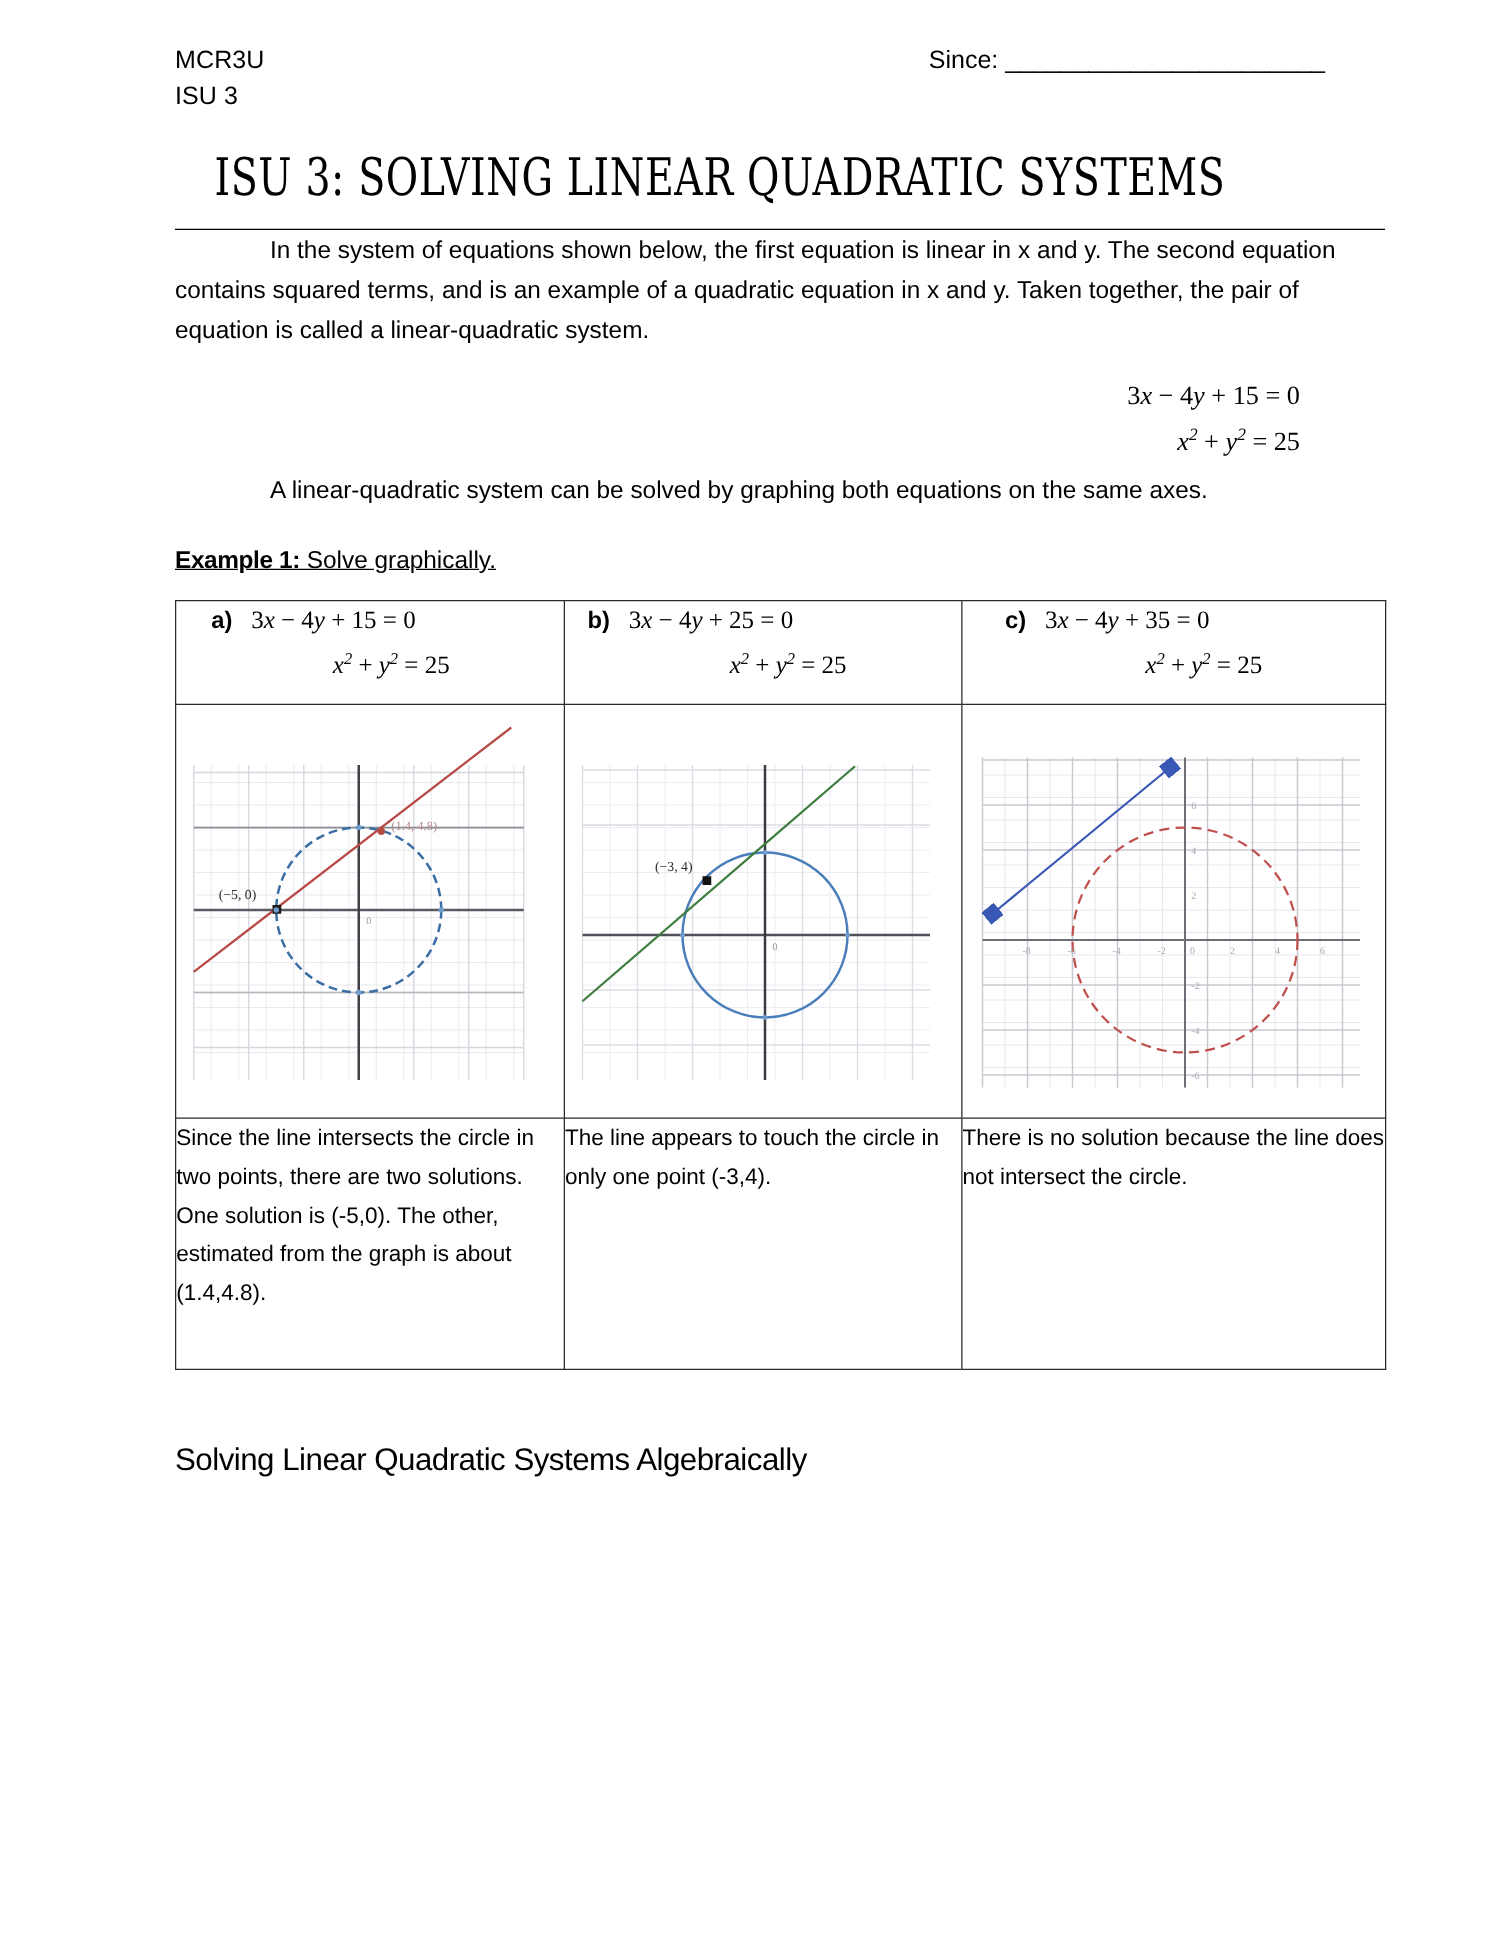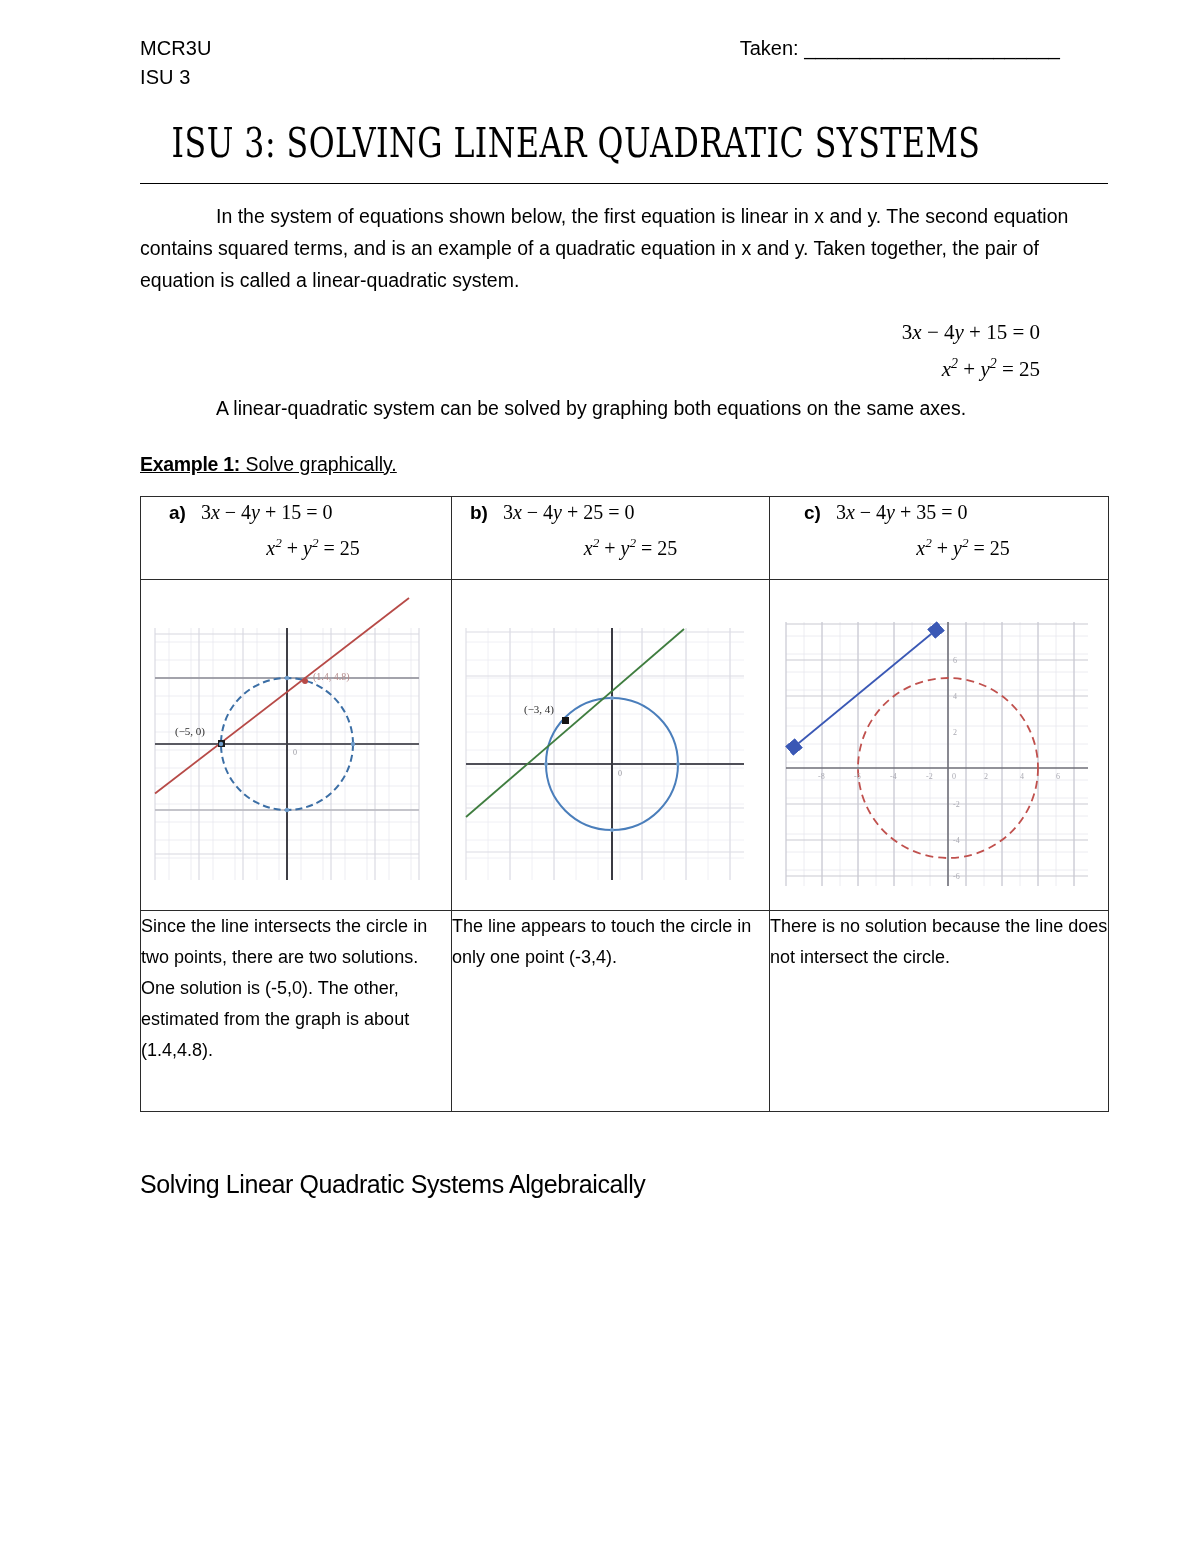--- a/index.html
+++ b/index.html
@@ -64,21 +64,20 @@
     margin: 23px 0 0 0;
     width: 968px;
   }
 
   
   .para {
     font-size: 19.5px;
     line-height: 32px;
     width: 960px;
     text-align: left;
-    margin-top: 16px;
   }
   .para.indent { text-indent: 76px; }
   .para.indent2 { text-indent: 76px; margin-top: 7px; }
 
   .eqblock {
     margin-top: 20px;
     text-align: right;
     font-family: "Liberation Serif", serif;
     font-size: 21px;
     line-height: 32px;
@@ -150,21 +149,21 @@
 </head>
 <body>
 
 <div class="page">
 
   <div class="hdr">
     <div class="hdr-left">
       <div>MCR3U</div>
       <div>ISU 3</div>
     </div>
-    <div class="hdr-right"><span>Taken:</span> <span>_______________________</span></div>
+    <div class="hdr-right"><span>Since:</span> <span>_______________________</span></div>
   </div>
 
   <div class="title">ISU 3: SOLVING LINEAR QUADRATIC SYSTEMS</div>
   <hr class="rule">
 
   <div class="para indent">In the system of equations shown below, the first equation is linear in x and y. The second equation contains squared terms, and is an example of a quadratic equation in x and y. Taken together, the pair of equation is called a linear-quadratic system.</div>
 
   <div class="eqblock">
     <span class="ln">3<i class="v">x</i> − 4<i class="v">y</i> + 15 = 0</span>
     <span class="ln"><i class="v">x</i><sup class="e">2</sup> + <i class="v">y</i><sup class="e">2</sup> = 25</span>

